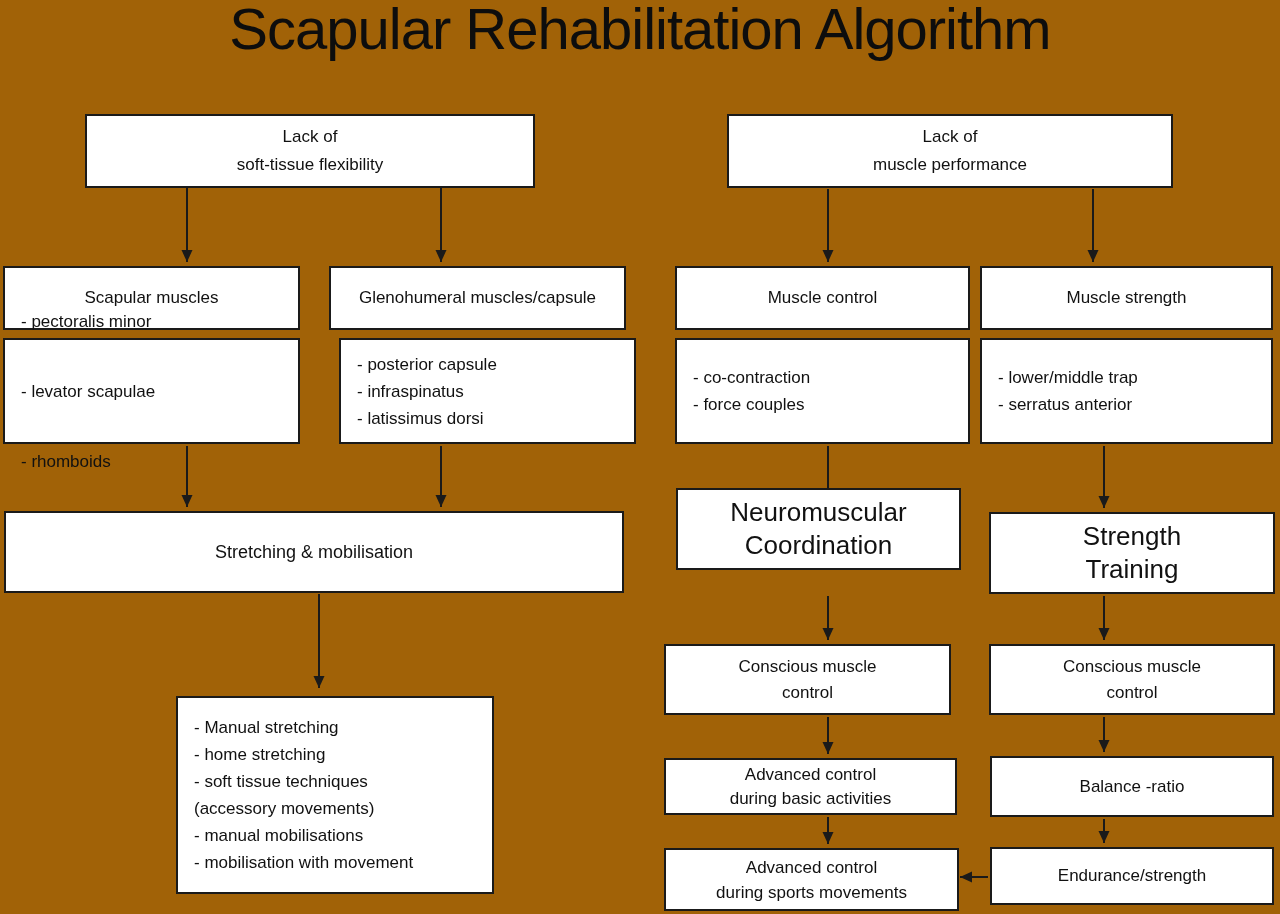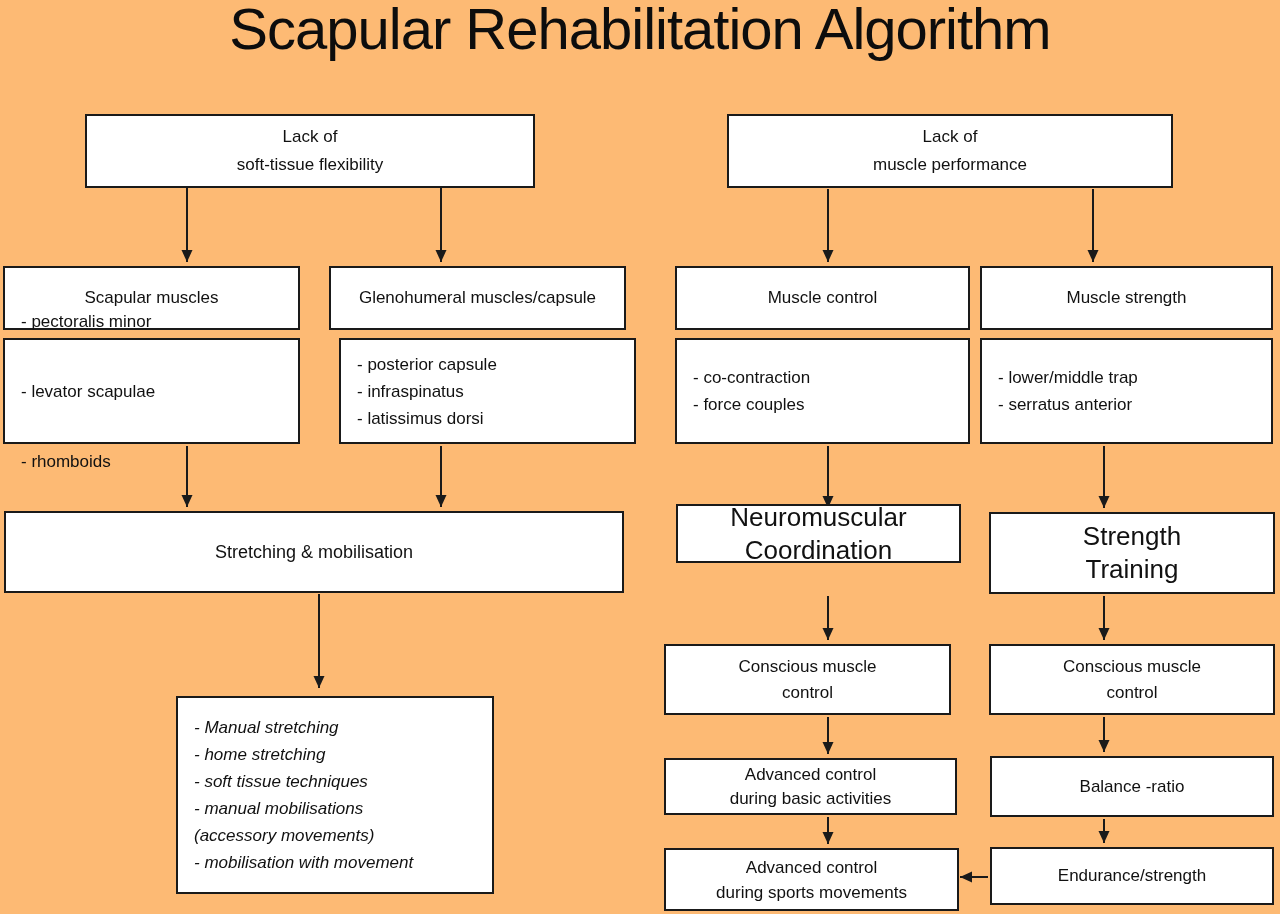--- a/index.html
+++ b/index.html
@@ -1,20 +1,20 @@
 <!DOCTYPE html>
 <html><head>
 <meta charset="utf-8">
 <style>
   html, body { margin: 0; padding: 0; background: #ffffff; }
   .canvas {
     position: relative;
     width: 1280px;
     height: 914px;
-    background: #fdba74;
+    background: #a16207;
     font-family: "Liberation Sans", sans-serif;
     color: #111111;
     overflow: hidden;
   }
   .title {
     position: absolute;
     left: 0; top: -4px; width: 1280px;
     text-align: center;
     font-size: 58px;
     line-height: 66px;
@@ -96,47 +96,47 @@
     </div>
 
   <div class="box list" style="left:329px; top:338px; width:297px; height:106px;margin-left:10px;">
       <div>- posterior capsule</div>
       <div>- infraspinatus</div>
       <div>- latissimus dorsi</div>
     </div>
 
   <div class="box wide" style="left:4px; top:511px; width:620px; height:82px;">Stretching &amp; mobilisation</div>
 
-  <div class="box list" style="left:176px; top:696px; width:318px; height:198px;font-style:italic;">
+  <div class="box list" style="left:176px; top:696px; width:318px; height:198px;">
       <div>- Manual stretching</div>
       <div>- home stretching</div>
       <div>- soft tissue techniques</div>
+      <div>(accessory movements)</div>
       <div>- manual mobilisations</div>
-      <div>(accessory movements)</div>
       <div>- mobilisation with movement</div>
     </div>
 
   <div class="box root" style="left:727px; top:114px; width:446px; height:74px;">Lack of
 muscle performance</div>
 
   <div class="box" style="left:675px; top:266px; width:295px; height:64px;">Muscle control</div>
 
   <div class="box" style="left:980px; top:266px; width:293px; height:64px;text-align:center;">Muscle strength</div>
 
   <div class="box list" style="left:675px; top:338px; width:295px; height:106px;">
       <div>- co-contraction</div>
       <div>- force couples</div>
     </div>
 
   <div class="box list" style="left:980px; top:338px; width:293px; height:106px;">
       <div>- lower/middle trap</div>
       <div>- serratus anterior</div>
     </div>
 
-  <div class="box big" style="left:676px; top:504px; width:285px; height:59px;">Neuromuscular
+  <div class="box big" style="left:676px; top:488px; width:285px; height:82px;">Neuromuscular
 Coordination</div>
 
   <div class="box big" style="left:989px; top:512px; width:286px; height:82px;">Strength
 Training</div>
 
   <div class="box" style="left:664px; top:644px; width:287px; height:71px;">Conscious muscle
 control</div>
 
   <div class="box" style="left:989px; top:644px; width:286px; height:71px;">Conscious muscle
 control</div>

